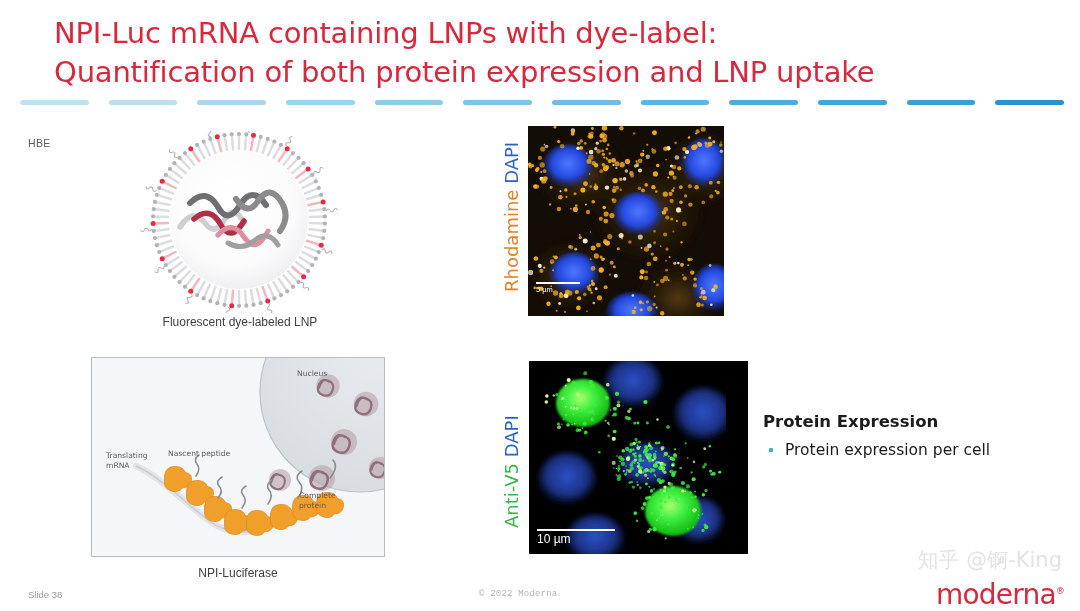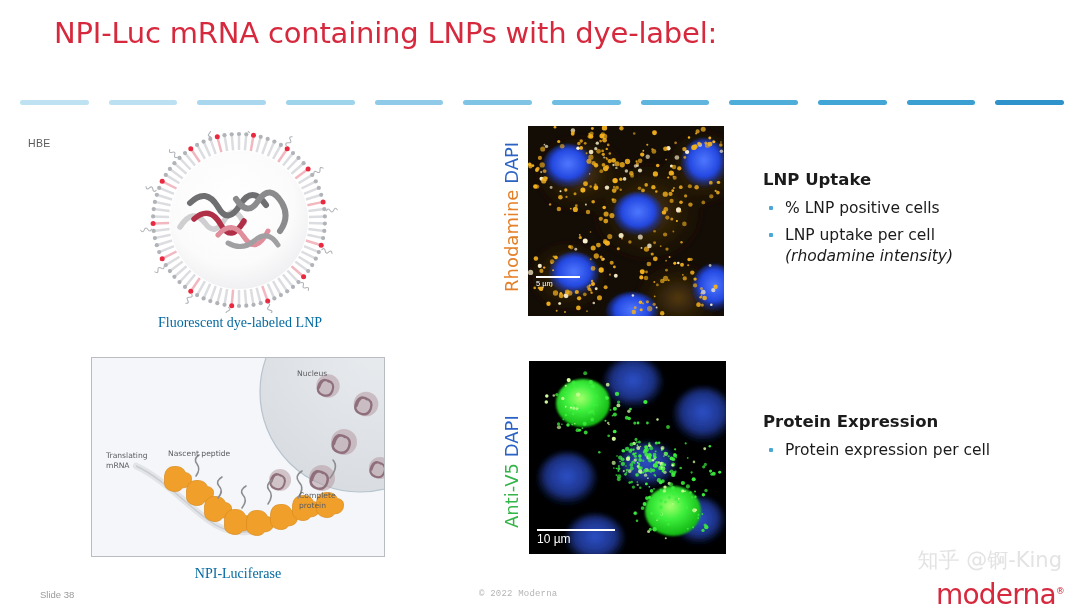--- a/index.html
+++ b/index.html
@@ -29,22 +29,22 @@
   
   .hbe {
     position: absolute; left: 28px; top: 111px;
     font-size: 10.5px; color: #5a5a5a; letter-spacing: 0.3px; margin-top: 26px;
   }
 
   
   #lnp-wrap { position: absolute; left: 132px; top: 131px; width: 215px; height: 182px; }
   #lnp-svg { display: block; width: 215px; height: 182px; }
   .cap {
-    position: absolute; text-align: center; font-size: 14px; color: #0369a1;
-    font-family: Liberation Serif, serif;
+    position: absolute; text-align: center; font-size: 12px; color: #404040;
+    font-family: Liberation Sans, sans-serif;
   }
   #cap-lnp { left: 60px; top: 315px; width: 360px; }
   #cap-npi { left: 90px; top: 566px; width: 296px; }
 
   
   #npi-panel {
     position: absolute; left: 91px; top: 357px; width: 294px; height: 200px;
     background: #f4f6f9; border: 1px solid #b9bcc0;
   }
   #npi-svg { display: block; width: 292px; height: 198px; }
@@ -58,25 +58,25 @@
   }
   #rot-1 { left: 501px; top: 292px; }
   #rot-2 { left: 501px; top: 528px; }
   .c-rhod { color: #e4802a; }
   .c-av5  { color: #35b44a; }
   .c-dapi { color: #2b62c4; }
 
   
   .micro { position: absolute; overflow: hidden; background: #000; }
   #micro-1 { left: 528px; top: 126px; width: 196px; height: 190px; }
-  #micro-2 { left: 529px; top: 361px; width: 197px; height: 193px; }
+  #micro-2 { left: 529px; top: 361px; width: 219px; height: 193px; }
   .micro svg { display: block; }
   .scalebar { position: absolute; color: #fff; font-size: 7.5px; font-family: "Liberation Sans", sans-serif; }
   .scalebar .bar { background: #fff; height: 2px; margin-bottom: 1px; }
-  #sb-1 { left: 8px; bottom: 28px; }
+  #sb-1 { left: 8px; bottom: 22px; }
   #sb-1 .bar { width: 44px; }
   #sb-2 { left: 8px; bottom: 8px; font-size: 12px; }
   #sb-2 .bar { width: 78px; height: 2px; }
 
   
   .block { position: absolute; width: 310px; }
   #block-1 { left: 763px; top: 170px; }
   #block-2 { left: 763px; top: 412px; }
   .block h3 {
     font-size: 16.5px; font-weight: bold; color: #1b1b1b; margin-bottom: 9px;
@@ -86,21 +86,21 @@
   .bullets li {
     position: relative; padding-left: 22px; margin-bottom: 6px;
     font-size: 15.5px; color: #1b1b1b; line-height: 21px;
     font-family: "DejaVu Sans", sans-serif;
   }
   .bullets li::before {
     content: ""; position: absolute; left: 6px; top: 8px;
     width: 4px; height: 4px; background: #4aa8d8; border-radius: 1px;
   }
   .bullets li em { font-style: italic; display: block; }
-  #slide-num { position: absolute; left: 28px; top: 589px; font-size: 9.5px; color: #9a9a9a; margin-left: 12px; }
+  #slide-num { position: absolute; left: 28px; top: 589px; font-size: 9.5px; color: #9a9a9a; }
   #copyright { position: absolute; left: 479px; top: 589px; font-size: 9px; color: #b4b4b4; letter-spacing: 0.2px; font-family: Liberation Mono, monospace; }
   #brand {
     position: absolute; right: 16px; top: 578px;
     font-size: 28px; color: #d6293e; letter-spacing: -0.8px;
     font-family: "DejaVu Sans", sans-serif;
   }
   #brand sup { font-size: 9px; vertical-align: super; }
   #brand-dashes { position: absolute; right: 20px; top: 605px; width: 118px; height: 3px; display: flex; }
   #watermark {
     position: absolute; right: 18px; top: 546px;
@@ -108,20 +108,21 @@
     font-family: "DejaVu Sans", sans-serif;
   }
 </style>
 </head>
 <body>
 
 <div id="slide">
 
   <div class="title">
     <div>NPI-Luc mRNA containing LNPs with dye-label:</div>
+    <div>Quantification of both protein expression and LNP uptake</div>
   </div>
 
   <div class="divider" id="divider">
       <i style="background: rgb(191, 226, 242);"></i>
       <i style="background: rgb(187, 224, 241);"></i>
       <i style="background: rgb(169, 216, 238);"></i>
       <i style="background: rgb(158, 211, 236);"></i>
       <i style="background: rgb(143, 203, 232);"></i>
       <i style="background: rgb(127, 196, 229);"></i>
       <i style="background: rgb(111, 189, 226);"></i>
@@ -1101,32 +1102,20 @@
           <circle cx="174.4" cy="133.8" r="1.75" fill="#3ef03e" opacity="0.97"></circle>
           <circle cx="181.6" cy="110.1" r="1.57" fill="#3ef03e" opacity="0.93"></circle>
         </g>
     </svg>
     <div class="scalebar" id="sb-2">
       <div class="bar"></div>
       <span>10 µm</span>
     </div>
   </div>
 
-  <div class="block" id="block-1">
-    <h3>LNP Uptake</h3>
-    <ul class="bullets">
-      <li>
-        <span>% LNP positive cells</span>
-      </li>
-      <li>
-        <span>LNP uptake per cell</span>
-        <em>(rhodamine intensity)</em>
-      </li>
-    </ul>
-  </div>
 
   <div class="block" id="block-2">
     <h3>Protein Expression</h3>
     <ul class="bullets">
       <li>
         <span>Protein expression per cell</span>
       </li>
     </ul>
   </div>
 

